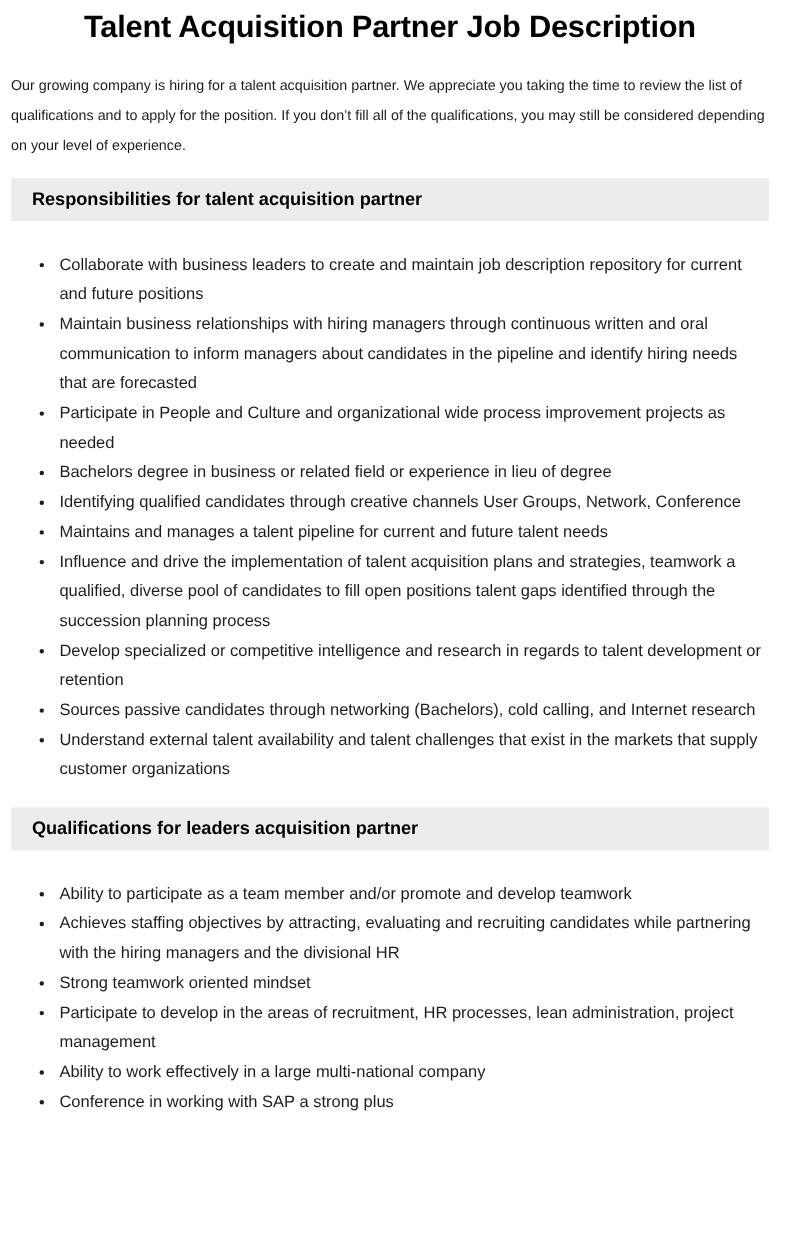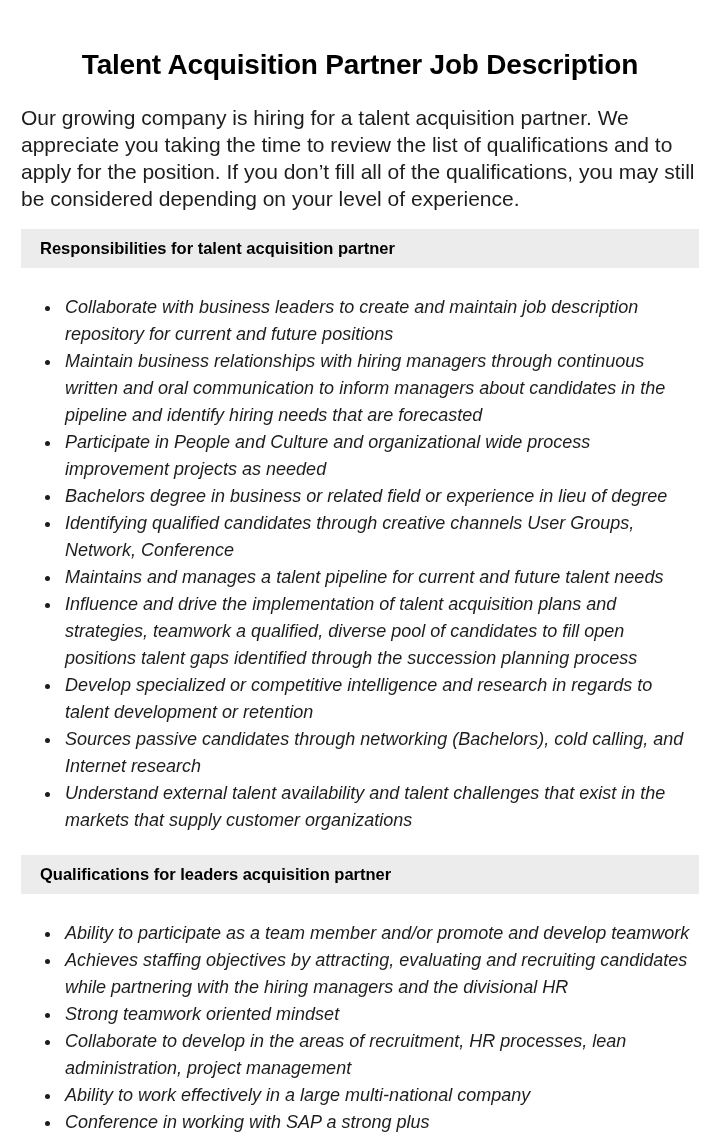--- a/index.html
+++ b/index.html
@@ -7,56 +7,54 @@
       background: #ffffff;
       font-family: "Liberation Sans", sans-serif;
       color: #1d1d1d;
     }
     body {
       width: 720px;
       height: 1138px;
       overflow: hidden;
     }
     .page {
-      padding: 8px 21px 0 21px;
-      margin-top: 40px;
+      padding: 8px 21px 0 10px;
     }
     h1.page-title {
       font-size: 28px;
       line-height: 34px;
       font-weight: bold;
       text-align: center;
       color: #000000;
       margin: 0 0 22px 0;
       letter-spacing: -0.2px;
     }
     p.intro {
-      font-size: 21px;
+      font-size: 13px;
       line-height: 27px;
       margin: 0 0 17px 0;
     }
     .section-bar {
       background: #ececec;
       padding: 10px 19px 11px 19px;
       margin: 0 0 0 0;
       font-weight: bold;
       font-size: 16.5px;
       line-height: 18px;
       color: #000000;
     }
     ul.bullet-list {
       list-style: disc outside;
       margin: 26px 0 21px 0;
       padding-left: 41px;
     }
     ul.bullet-list li {
-      font-size: 18px;
+      font-size: 15px;
       line-height: 27px;
       padding-left: 3px;
-      font-style: italic;
     }
   </style>
 </head>
 <body>
 
 <div class="page">
 
   <h1 class="page-title">Talent Acquisition Partner Job Description</h1>
 
   <p class="intro">Our growing company is hiring for a talent acquisition partner. We appreciate you taking the time to review the list of qualifications and to apply for the position. If you don’t fill all of the qualifications, you may still be considered depending on your level of experience.</p>
@@ -79,18 +77,18 @@
   </ul>
 
   <div class="section-bar">
     <span>Qualifications for leaders acquisition partner</span>
   </div>
 
   <ul class="bullet-list">
     <li>Ability to participate as a team member and/or promote and develop teamwork</li>
     <li>Achieves staffing objectives by attracting, evaluating and recruiting candidates while partnering with the hiring managers and the divisional HR</li>
     <li>Strong teamwork oriented mindset</li>
-    <li>Collaborate to develop in the areas of recruitment, HR processes, lean administration, project management</li>
+    <li>Participate to develop in the areas of recruitment, HR processes, lean administration, project management</li>
     <li>Ability to work effectively in a large multi-national company</li>
     <li>Conference in working with SAP a strong plus</li>
   </ul>
 
 </div>
 
 </body></html>

